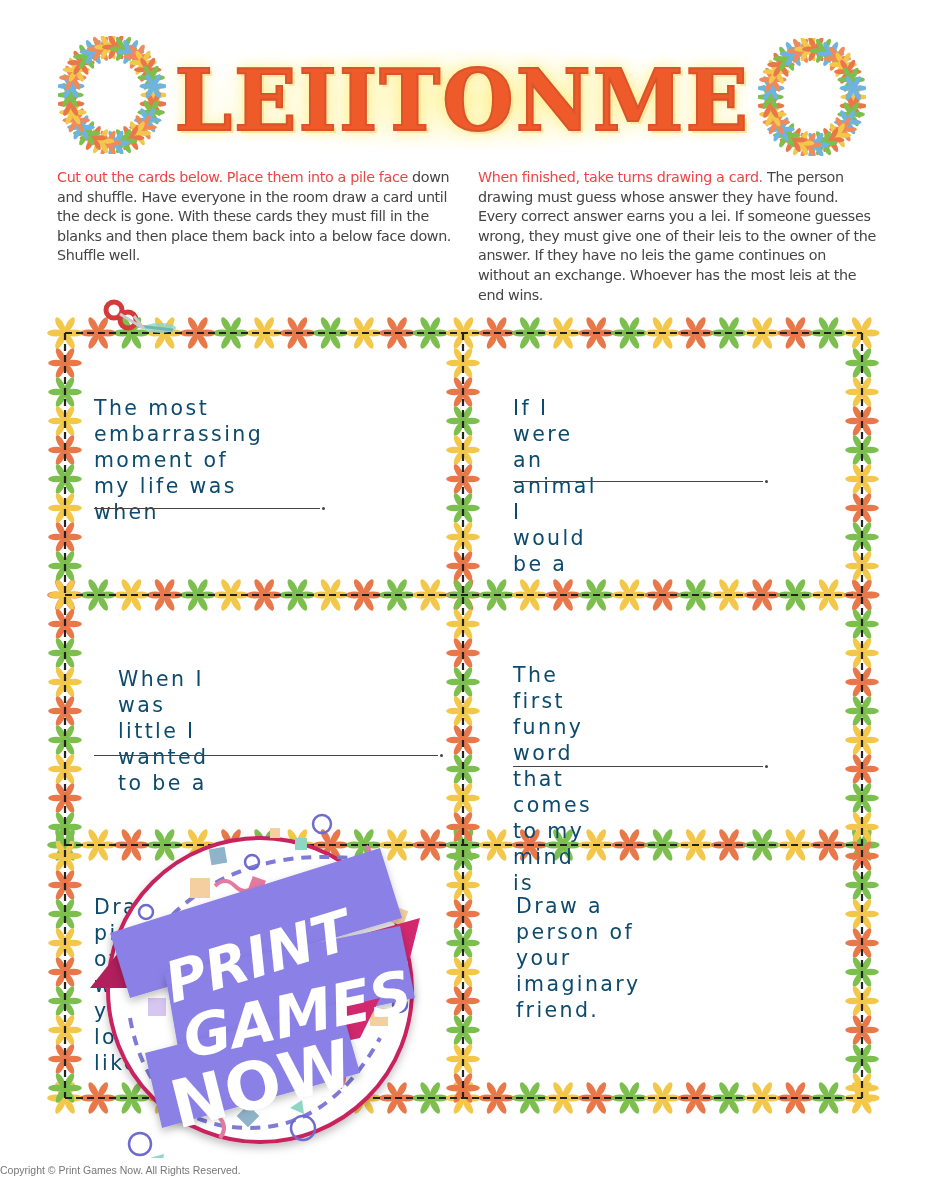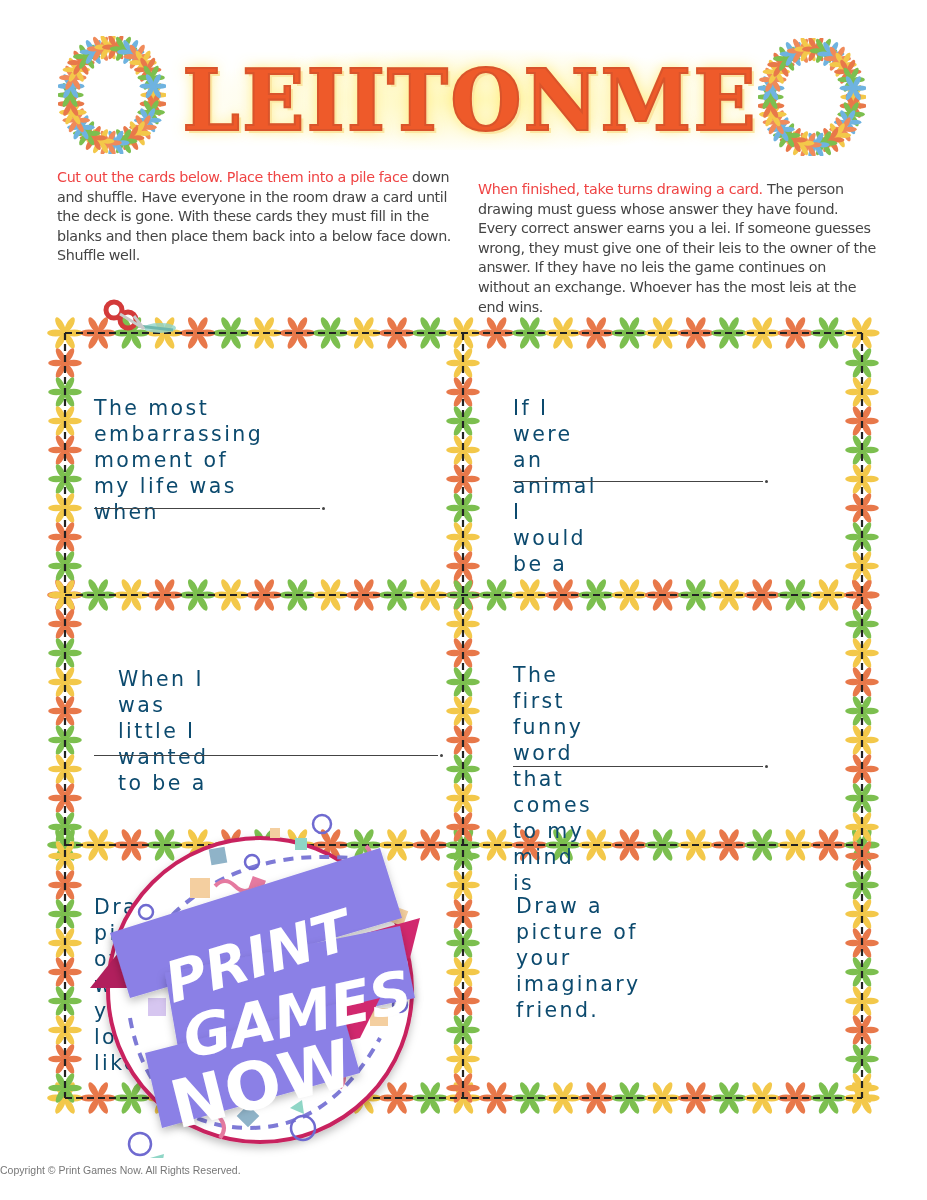--- a/index.html
+++ b/index.html
@@ -3,34 +3,34 @@
 <meta charset="utf-8">
 <style>
   html, body { margin: 0; padding: 0; background: #ffffff; }
   body { width: 927px; height: 1200px; position: relative; overflow: hidden;
          font-family: "DejaVu Sans", sans-serif; color: #333; }
 
   
   .lei-wreath { position: absolute; width: 108px; height: 118px; }
   .lei-wreath svg { width: 100%; height: 100%; }
   .title { position: absolute; left: 190px; top: 50px; width: 560px; height: 100px;
-           display: flex; align-items: center; justify-content: center;
+           display: flex; align-items: center; justify-content: flex-end;
            background: radial-gradient(ellipse at center, rgba(255,245,160,0.75) 0%, rgba(255,250,210,0.4) 55%, rgba(255,255,255,0) 75%); }
   .title-word { display: inline-block; font-family: "DejaVu Serif", serif; font-weight: bold;
                 font-size: 82px; letter-spacing: 2px; line-height: 1;
                 color: #ee5a2a;
                 -webkit-text-stroke: 2px #d9542b;
                 text-shadow: 0 0 0 #ee5a2a, 3px 3px 0 #fbe6a3, -1px -1px 0 #fbe6a3, 0 0 14px rgba(255,230,90,0.8);
                 transform: scaleY(1.02); }
 
   .instructions { position: absolute; top: 168px; font-size: 14.3px; line-height: 19.6px; color: #444;
                   font-family: "DejaVu Sans", sans-serif; letter-spacing: -0.35px; }
   .instructions .lead { color: #ef4444; }
   .instr-left { left: 57px; width: 398px; }
-  .instr-right { left: 478px; width: 400px; margin-top: 12px; }
+  .instr-right { left: 478px; width: 400px; }
 
   
   .grid { position: absolute; left: 0; top: 0; width: 927px; height: 1200px; pointer-events: none; }
   .card { position: absolute; }
   .card-text { position: absolute; font-family: "DejaVu Sans", sans-serif; font-size: 20.5px;
                letter-spacing: 2.4px; line-height: 26px; color: #0c4a6e; white-space: pre-line; }
   .blank { position: absolute; height: 0; border-bottom: 1.6px solid #444; }
   .blank-dot { position: absolute; width: 3px; height: 3px; background: #444; border-radius: 50%; }
 
   
@@ -2333,21 +2333,21 @@
   <div class="blank" style="left:513px; top:766px; width:250px;"></div>
   <div class="blank-dot" style="left:765px; top:765px;"></div>
 </div>
 
 <div class="card">
   <div class="card-text" style="left:94px; top:894px;">Draw a picture of what you look
 like</div>
 </div>
 
 <div class="card">
-  <div class="card-text" style="left:516px; top:893px;">Draw a picture of
+  <div class="card-text" style="left:516px; top:893px;">Draw a person of
 your imaginary friend.</div>
 </div>
 
 <div class="watermark">
   <svg viewBox="0 0 340 350">
     <defs>
       <filter id="sh" x="-20%" y="-20%" width="140%" height="140%">
         <feDropShadow dx="0" dy="4" stdDeviation="4" flood-color="#000" flood-opacity="0.25"></feDropShadow>
       </filter>
     </defs>

